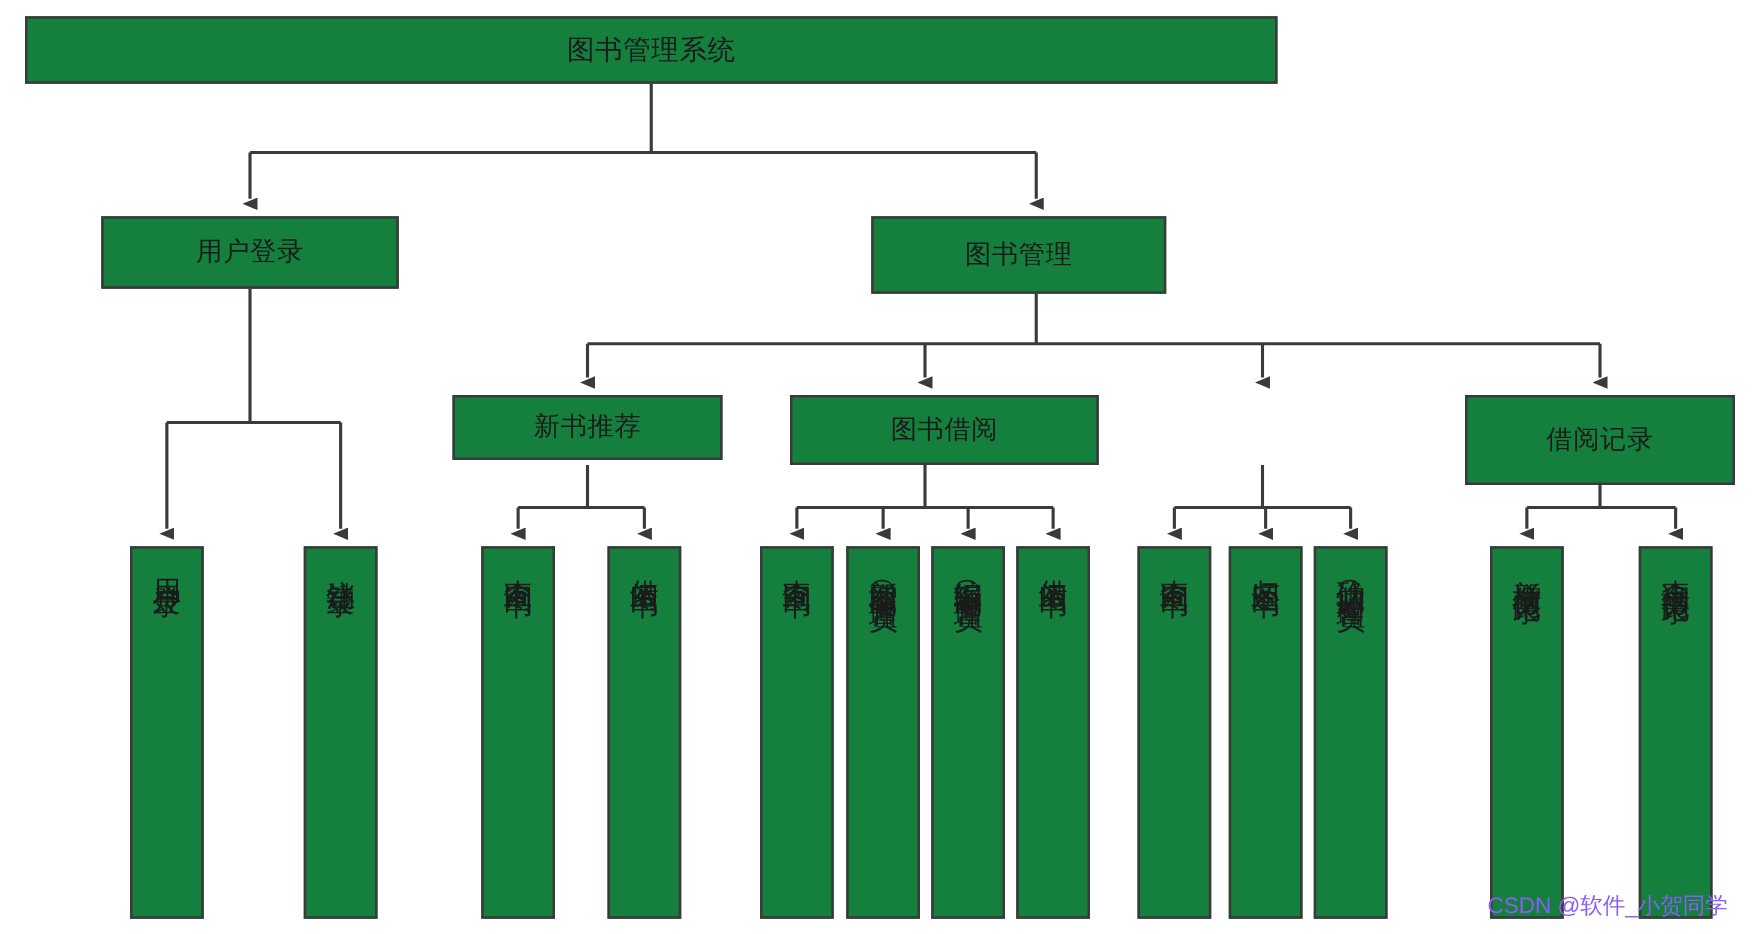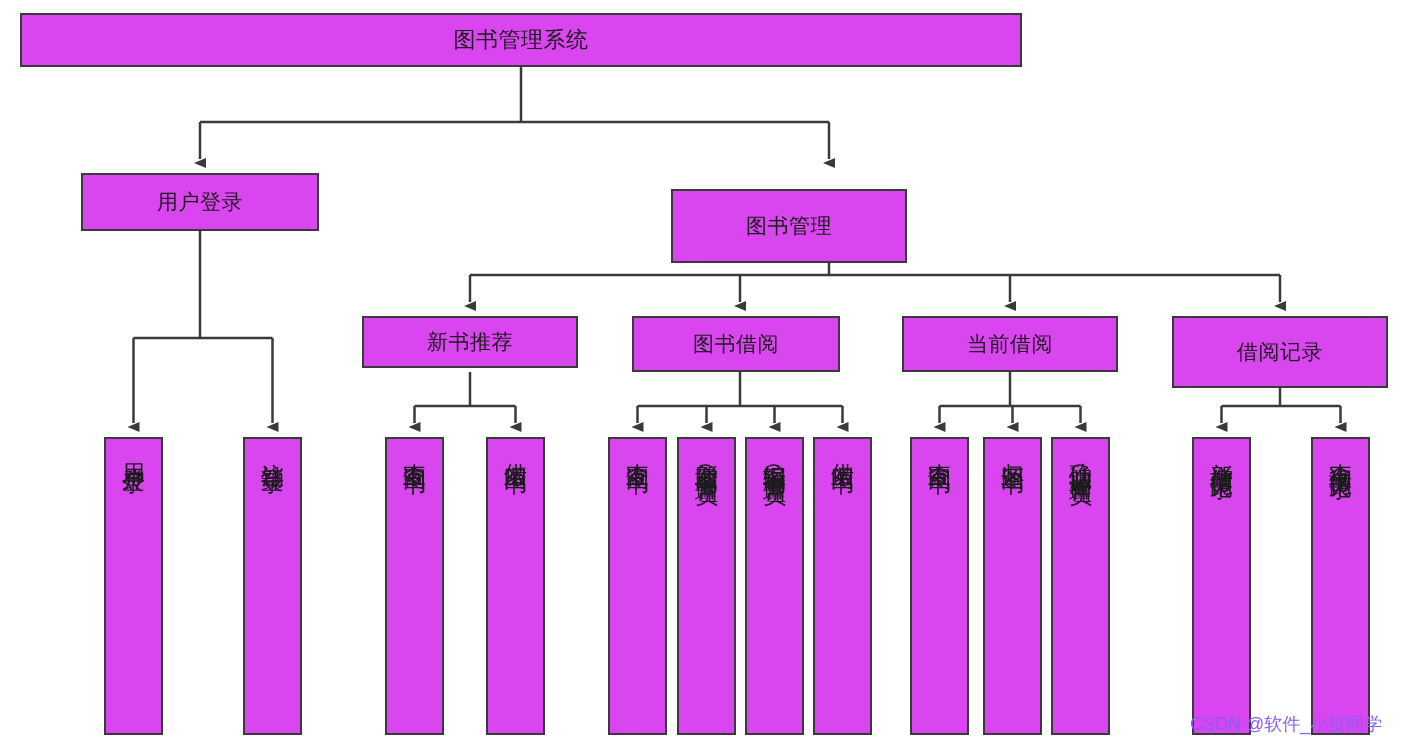--- a/index.html
+++ b/index.html
@@ -22,21 +22,21 @@
     left: 0;
     top: 0;
     width: 1405px;
     height: 747px;
     pointer-events: none;
   }
   .node {
     position: absolute;
     box-sizing: border-box;
     border: 2px solid #3a3a3a;
-    background: #d946ef;
+    background: #15803d;
     display: flex;
     align-items: center;
     justify-content: center;
     color: #1b1b1b;
     z-index: 2;
   }
   .node .lbl {
     display: block;
     text-align: center;
     line-height: 1.18;
@@ -123,31 +123,28 @@
   </svg>
 
   <div class="watermark">CSDN @软件_小贺同学</div>
 
 <div class="node horiz root" style="left: 20px; top: 13px; width: 1002px; height: 54px;">
       <span class="lbl">图书管理系统</span>
     </div>
     <div class="node horiz" style="left: 81px; top: 173px; width: 238px; height: 58px;">
       <span class="lbl">用户登录</span>
     </div>
-    <div class="node horiz" style="left: 671px; top: 173px; width: 236px; height: 74px; margin-top: 16px;">
+    <div class="node horiz" style="left: 697px; top: 173px; width: 236px; height: 62px;">
       <span class="lbl">图书管理</span>
     </div>
     <div class="node horiz" style="left: 362px; top: 316px; width: 216px; height: 52px;">
       <span class="lbl">新书推荐</span>
     </div>
-    <div class="node horiz" style="left: 632px; top: 316px; width: 208px; height: 56px;">
+    <div class="node horiz" style="left: 632px; top: 316px; width: 247px; height: 56px;">
       <span class="lbl">图书借阅</span>
-    </div>
-    <div class="node horiz" style="left: 902px; top: 316px; width: 216px; height: 56px;">
-      <span class="lbl">当前借阅</span>
     </div>
     <div class="node horiz" style="left: 1172px; top: 316px; width: 216px; height: 72px;">
       <span class="lbl">借阅记录</span>
     </div>
     <div class="node vert" style="left: 104px; top: 437px; width: 59px; height: 298px;">
       <span class="lbl">用户登录</span>
     </div>
     <div class="node vert" style="left: 243px; top: 437px; width: 59px; height: 298px;">
       <span class="lbl">注销登录</span>
     </div>

